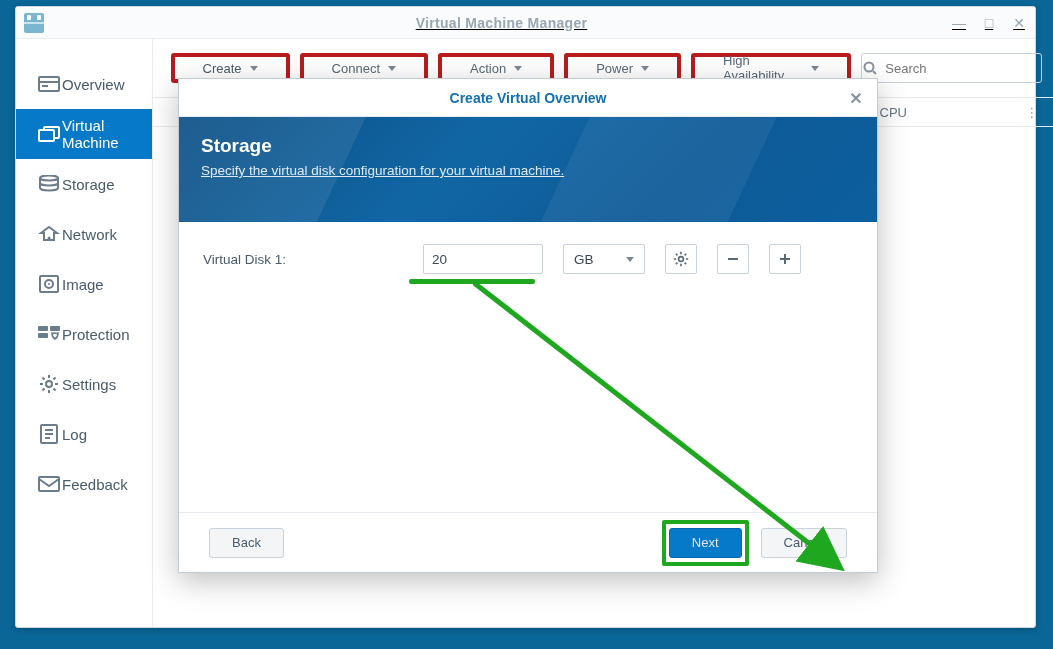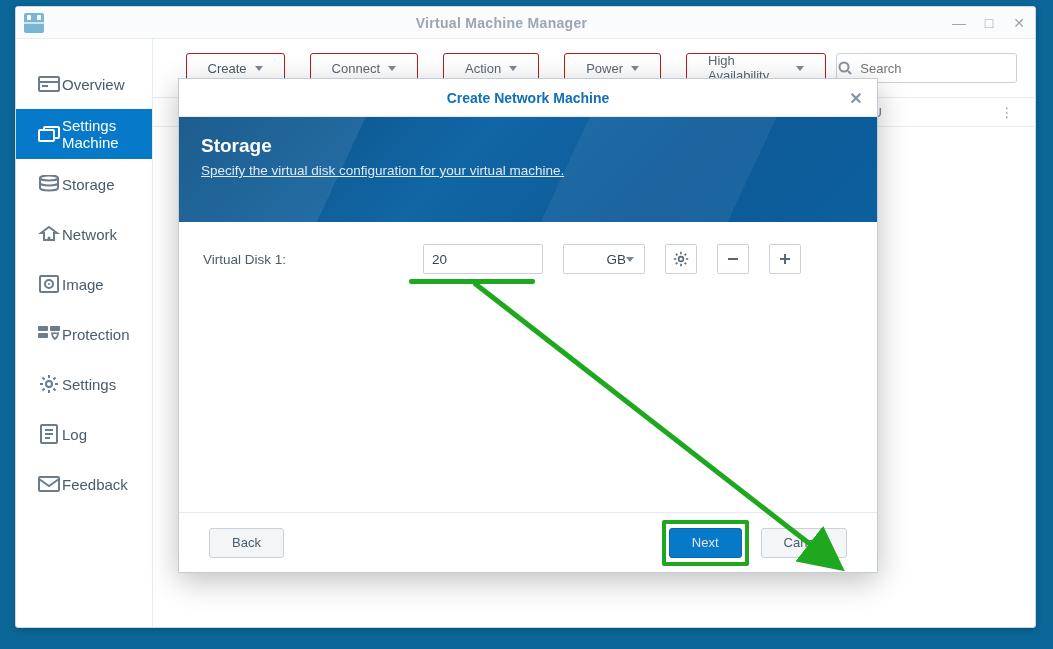--- a/index.html
+++ b/index.html
@@ -1,55 +1,55 @@
 <!DOCTYPE html>
 <html><head>
 <meta charset="utf-8">
 <style>
   * { box-sizing: border-box; margin: 0; padding: 0; font-family: -apple-system, "Segoe UI", Arial, sans-serif; }
   body { width: 1053px; height: 649px; background: #0a6697; position: relative; overflow: hidden; }
   .window { position: absolute; left: 15px; top: 6px; width: 1021px; height: 622px; background: #fff; border: 1px solid #cfd7de; border-radius: 3px; box-shadow: 0 2px 6px rgba(0,0,0,.2); }
-  .titlebar { height: 32px; display: flex; align-items: center; padding: 0 8px; border-bottom: 1px solid #e9edf1; background: #fafbfc; }
+  .titlebar { height: 32px; display: flex; align-items: center; padding: 0 8px; border-bottom: 1px solid #e9edf1; background: #fafbfc; text-decoration: underline; }
   .app-icon { width: 20px; height: 20px; margin-right: 8px; background: linear-gradient(#7ab6d2 45%, #c9e3ef 45% 55%, #7ab6d2 55%); border-radius: 2px; position: relative; }
   .app-icon::before, .app-icon::after { content:""; position:absolute; width:4px; height:5px; background:#fff; top:2px; border-radius:1px;}
   .app-icon::before{left:3px;} .app-icon::after{right:3px;}
   .titlebar-title { flex: 1; text-align: center; color: #9aa6b2; font-weight: 600; font-size: 14px; letter-spacing: .3px; }
   .titlebar-ctrls { display: flex; gap: 14px; color: #9aa6b2; }
   .titlebar-ctrls span { width: 16px; text-align: center; cursor: pointer; font-size: 14px; }
   .body { display: flex; height: calc(100% - 32px); }
   .sidebar { width: 230px; border-right: 1px solid #e9edf1; padding-top: 20px; }
   .nav-item { display: flex; align-items: center; gap: 2px; height: 50px; padding: 0 22px; color: #4a5b6a; font-size: 15px; cursor: pointer; }
   .nav-item.active { background: #0679c8; color: #fff; }
   .nav-ico { width: 22px; height: 18px; display:flex; align-items:center; justify-content:center; color:#6b7c8c; }
   .nav-item.active .nav-ico { color:#fff; }
   svg { display:block; }
   .main { flex: 1; display:flex; flex-direction:column; }
   .toolbar { display:flex; align-items:center; gap: 10px; padding: 14px 18px; }
-  .tbtn { display:flex; align-items:center; gap:8px; height:30px; padding: 0 21px; border:1px solid #b91c1c; border-radius:3px; background:#fff; color:#5a6875; font-size:13px; cursor:pointer;margin-left:15px; }
+  .tbtn { display:flex; align-items:center; gap:8px; height:30px; padding: 0 28px; border:4px solid #b91c1c; border-radius:3px; background:#fff; color:#5a6875; font-size:13px; cursor:pointer; }
   .tbtn.primary { background:#fff; color:#4b5a68;}
   .caret { width:0; height:0; border-left:4px solid transparent; border-right:4px solid transparent; border-top:5px solid #7c8894;}
   .search { margin-left:auto; display:flex; align-items:center; gap:8px; height:30px; width:200px; padding:0 1px; border:1px solid #c9d2db; border-radius:3px; color:#8893a0; font-size:13px; }
   .search input { border:none; outline:none; width:100%; font-size:13px; background:transparent; }
   .column-bar { display:flex; align-items:center; border-top:1px solid #e6ebf0; border-bottom:1px solid #e6ebf0; height:30px; padding: 0 16px; color:#6a7785; font-size:13px; }
   .column-bar .spacer{flex:1;}
   .vdots{cursor:pointer; padding:0 6px; color:#8d97a3;}
   .dialog { position:absolute; left: 178px; top: 78px; width: 700px; height: 495px; background:#fff; border:1px solid #c3cbd4; box-shadow: 0 8px 28px rgba(0,0,0,.25); display:flex; flex-direction:column; }
   .dlg-title { height:38px; display:flex; align-items:center; justify-content:center; position:relative; border-bottom:1px solid #e6ebf0; color:#1170b3; font-weight:600; font-size:14px; }
   .dlg-close { position:absolute; right:10px; top:8px; width:22px; height:22px; display:flex; align-items:center; justify-content:center; color:#8a95a1; cursor:pointer; font-size:16px;}
   .dlg-banner { height:105px; background: linear-gradient(135deg,#0b4f85,#1166a4 40%,#0e5a98 70%,#0c5f9e); background-image:
     linear-gradient(115deg, rgba(255,255,255,.08) 0 25%, transparent 25% 55%, rgba(255,255,255,.06) 55% 80%, transparent 80%),
     linear-gradient(135deg,#0b4f85,#1166a4 40%,#0e5a98 70%,#0c5f9e);
     color:#fff; padding: 18px 22px; }
   .dlg-banner h2 { font-size:19px; font-weight:700; margin-bottom:6px;}
   .dlg-banner p { font-size:13.5px; color:#dfeaf4;text-decoration:underline;}
   .dlg-body { flex:1; padding: 22px 24px; color:#4a5b6a; font-size:13.5px; position:relative;}
   .row { display:flex; align-items:center; gap:20px; }
   .row-label { width: 200px; }
   .tinput { width:120px; height:30px; border:1px solid #c9d2db; border-radius:2px; padding:8px 8px; font-size:13.5px; color:#3a4753;}
-  .select { width:82px; height:30px; border:1px solid #c9d2db; border-radius:2px; display:flex; align-items:center; justify-content:flex-end; padding:0 10px; font-size:13.5px; color:#3a4753; cursor:pointer;}
+  .select { width:82px; height:30px; border:1px solid #c9d2db; border-radius:2px; display:flex; align-items:center; justify-content:space-between; padding:0 10px; font-size:13.5px; color:#3a4753; cursor:pointer;}
   .iconbtn { width:32px; height:30px; border:1px solid #c9d2db; border-radius:2px; display:flex; align-items:center; justify-content:center; color:#5a6875; cursor:pointer; background:#fff;}
   .underline { position:absolute; left: 230px; top: 57px; width: 126px; height:5px; background:#1fa81f; border-radius:2px;}
   .dlg-footer { height:60px; border-top:1px solid #e6ebf0; display:flex; align-items:center; padding: 0 30px; gap: 12px;}
   .btn { height:30px; padding: 0 22px; border:1px solid #c9d2db; border-radius:3px; background:#f3f5f7; color:#4a5b6a; font-size:13px; cursor:pointer; display:flex; align-items:center;}
   .btn.primary { background:#0679c8; color:#e5e5e5; border-color:#0567ac;}
   .next-wrap { border:4px solid #1fa81f; padding:4px 3px; border-radius:2px;}
   .arrow { position:absolute; left: 294px; top: 60px; pointer-events:none; }
 </style>
 </head>
 <body>
@@ -76,21 +76,21 @@
           </span>
         <span>Overview</span>
       </div>
       <div class="nav-item active">
         <span class="nav-ico">
             <svg width="22" height="16" viewBox="0 0 22 16" fill="none" stroke="currentColor" stroke-width="2">
               <rect x="6" y="1" width="15" height="11" rx="1"></rect>
               <rect x="1" y="4" width="15" height="11" rx="1" fill="#0679c8"></rect>
             </svg>
           </span>
-        <span>Settings Machine</span>
+        <span>Virtual Machine</span>
       </div>
       <div class="nav-item">
         <span class="nav-ico">
             <svg width="20" height="18" viewBox="0 0 20 18" fill="none" stroke="currentColor" stroke-width="2">
               <ellipse cx="10" cy="3" rx="9" ry="2.5"></ellipse>
               <path d="M1 3v5c0 1.4 4 2.5 9 2.5s9-1.1 9-2.5V3"></path>
               <path d="M1 8v5c0 1.4 4 2.5 9 2.5s9-1.1 9-2.5V8"></path>
             </svg>
           </span>
         <span>Storage</span>
@@ -192,21 +192,21 @@
         <div class="spacer"></div>
         <div style="width:170px;">Host CPU</div>
         <div class="vdots">⋮</div>
       </div>
     </div>
   </div>
 </div>
 
 <div class="dialog">
   <div class="dlg-title">
-    <span>Create Network Machine</span>
+    <span>Create Virtual Overview</span>
     <span class="dlg-close">✕</span>
   </div>
   <div class="dlg-banner">
     <h2>Storage</h2>
     <p>Specify the virtual disk configuration for your virtual machine.</p>
   </div>
   <div class="dlg-body">
     <div class="row">
       <div class="row-label">Virtual Disk 1:</div>
       <input class="tinput" value="20" style="">

